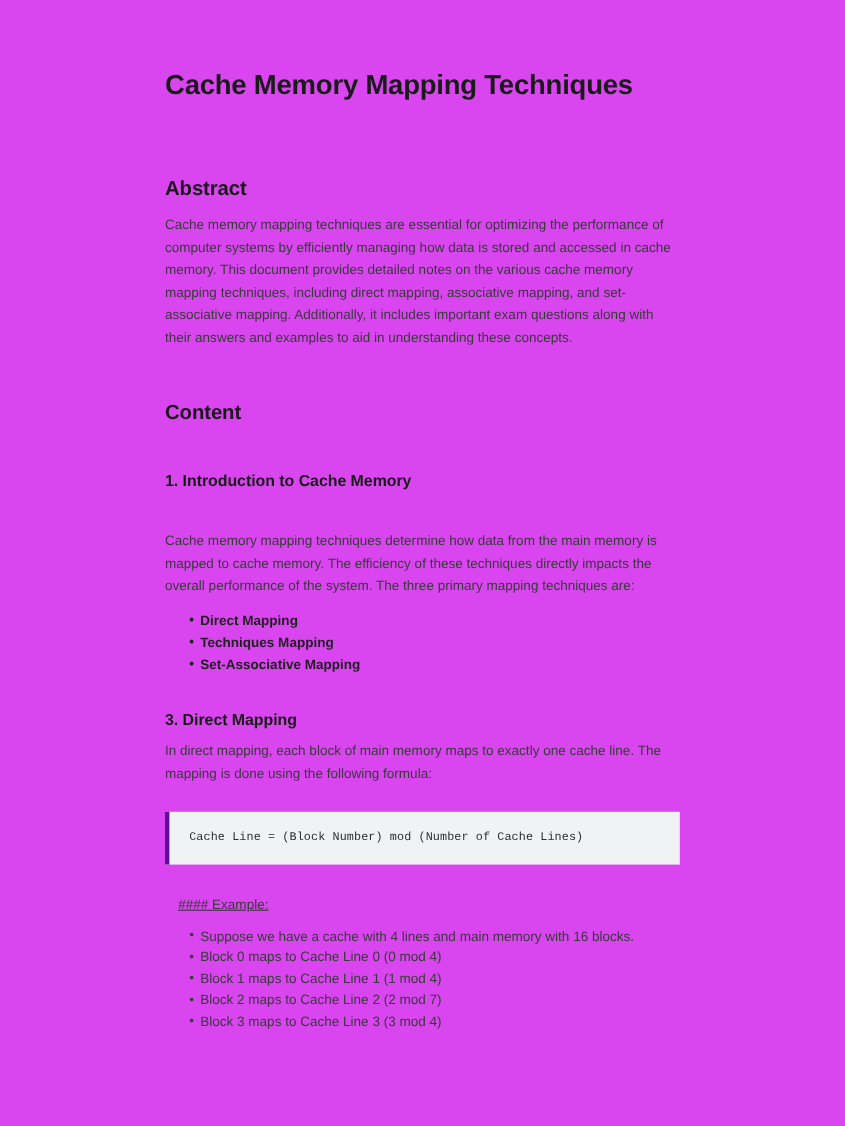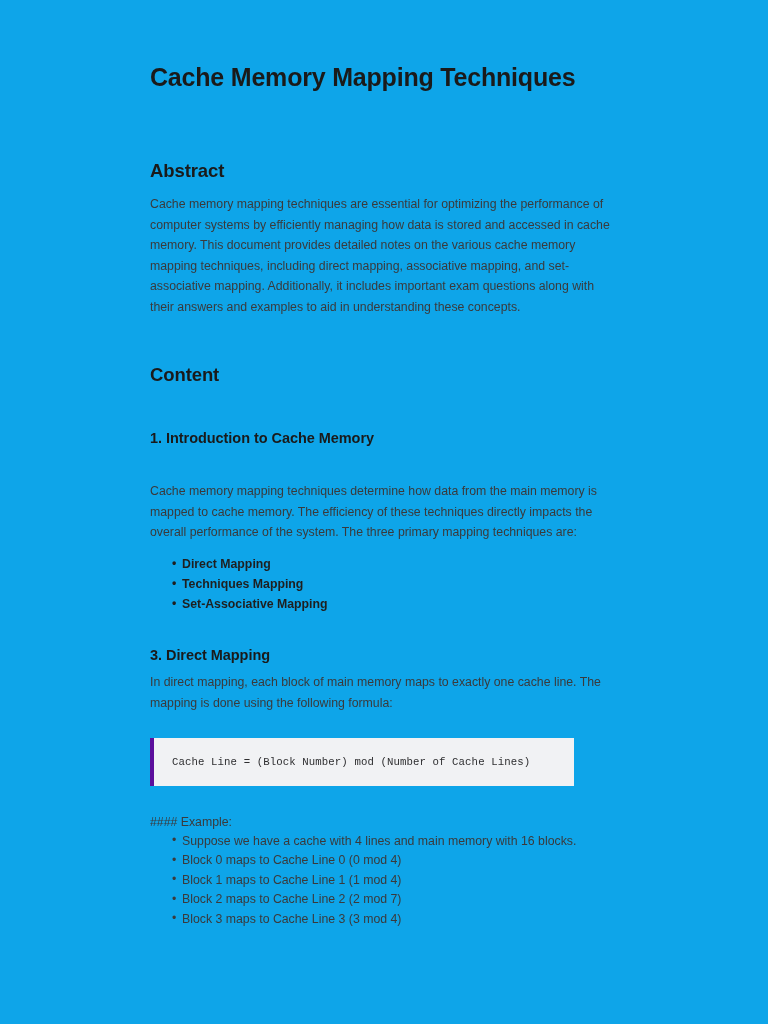--- a/index.html
+++ b/index.html
@@ -12,21 +12,21 @@
     width: 768px;
     height: 1024px;
     font-family: "Liberation Sans", sans-serif;
     color: #3a3a3c;
     -webkit-font-smoothing: antialiased;
     overflow: hidden;
   }
   .page {
     width: 768px;
     height: 1024px;
-    background: #0ea5e9;
+    background: #d946ef;
     box-sizing: border-box;
     padding: 62px 150px 0 150px;
     position: relative;
   }
   .doc-title {
     font-size: 25px;
     font-weight: 600;
     color: #1a1a1a;
     letter-spacing: -0.2px;
     line-height: 1.25;
@@ -89,39 +89,40 @@
     font-size: 12.3px;
     line-height: 1.3;
   }
   ul.bullets.bold li { font-weight: 700; color: #1f1f1f; margin-bottom: 4px; }
   ul.bullets.bold li::before { color: #1f1f1f; }
   .codeblock {
     margin: 25px 0 0 0;
     background: #f1f2f4;
     border-left: 4px solid #5c0f9c;
     box-sizing: border-box;
-    width: 424px;
+    width: 468px;
     padding: 16px 16px 16px 18px;
     min-height: 46px;
   }
   .codeblock code {
     font-family: "Liberation Mono", monospace;
     font-size: 10.7px;
     line-height: 1.5;
     color: #2e2e30;
     white-space: pre;
     display: block;
     letter-spacing: 0.1px;
   }
   .md-head {
     font-size: 12.3px;
     line-height: 1.5;
     color: #3a3a3c;
-    margin: 0;
+    margin: 12px;
     padding: 0;
+    text-decoration: underline;
   }
   .md-head.gap-lg { margin-top: 27px; }
 </style>
 </head>
 <body>
 
 <div class="page">
 
   <h1 class="doc-title">Cache Memory Mapping Techniques</h1>
 

